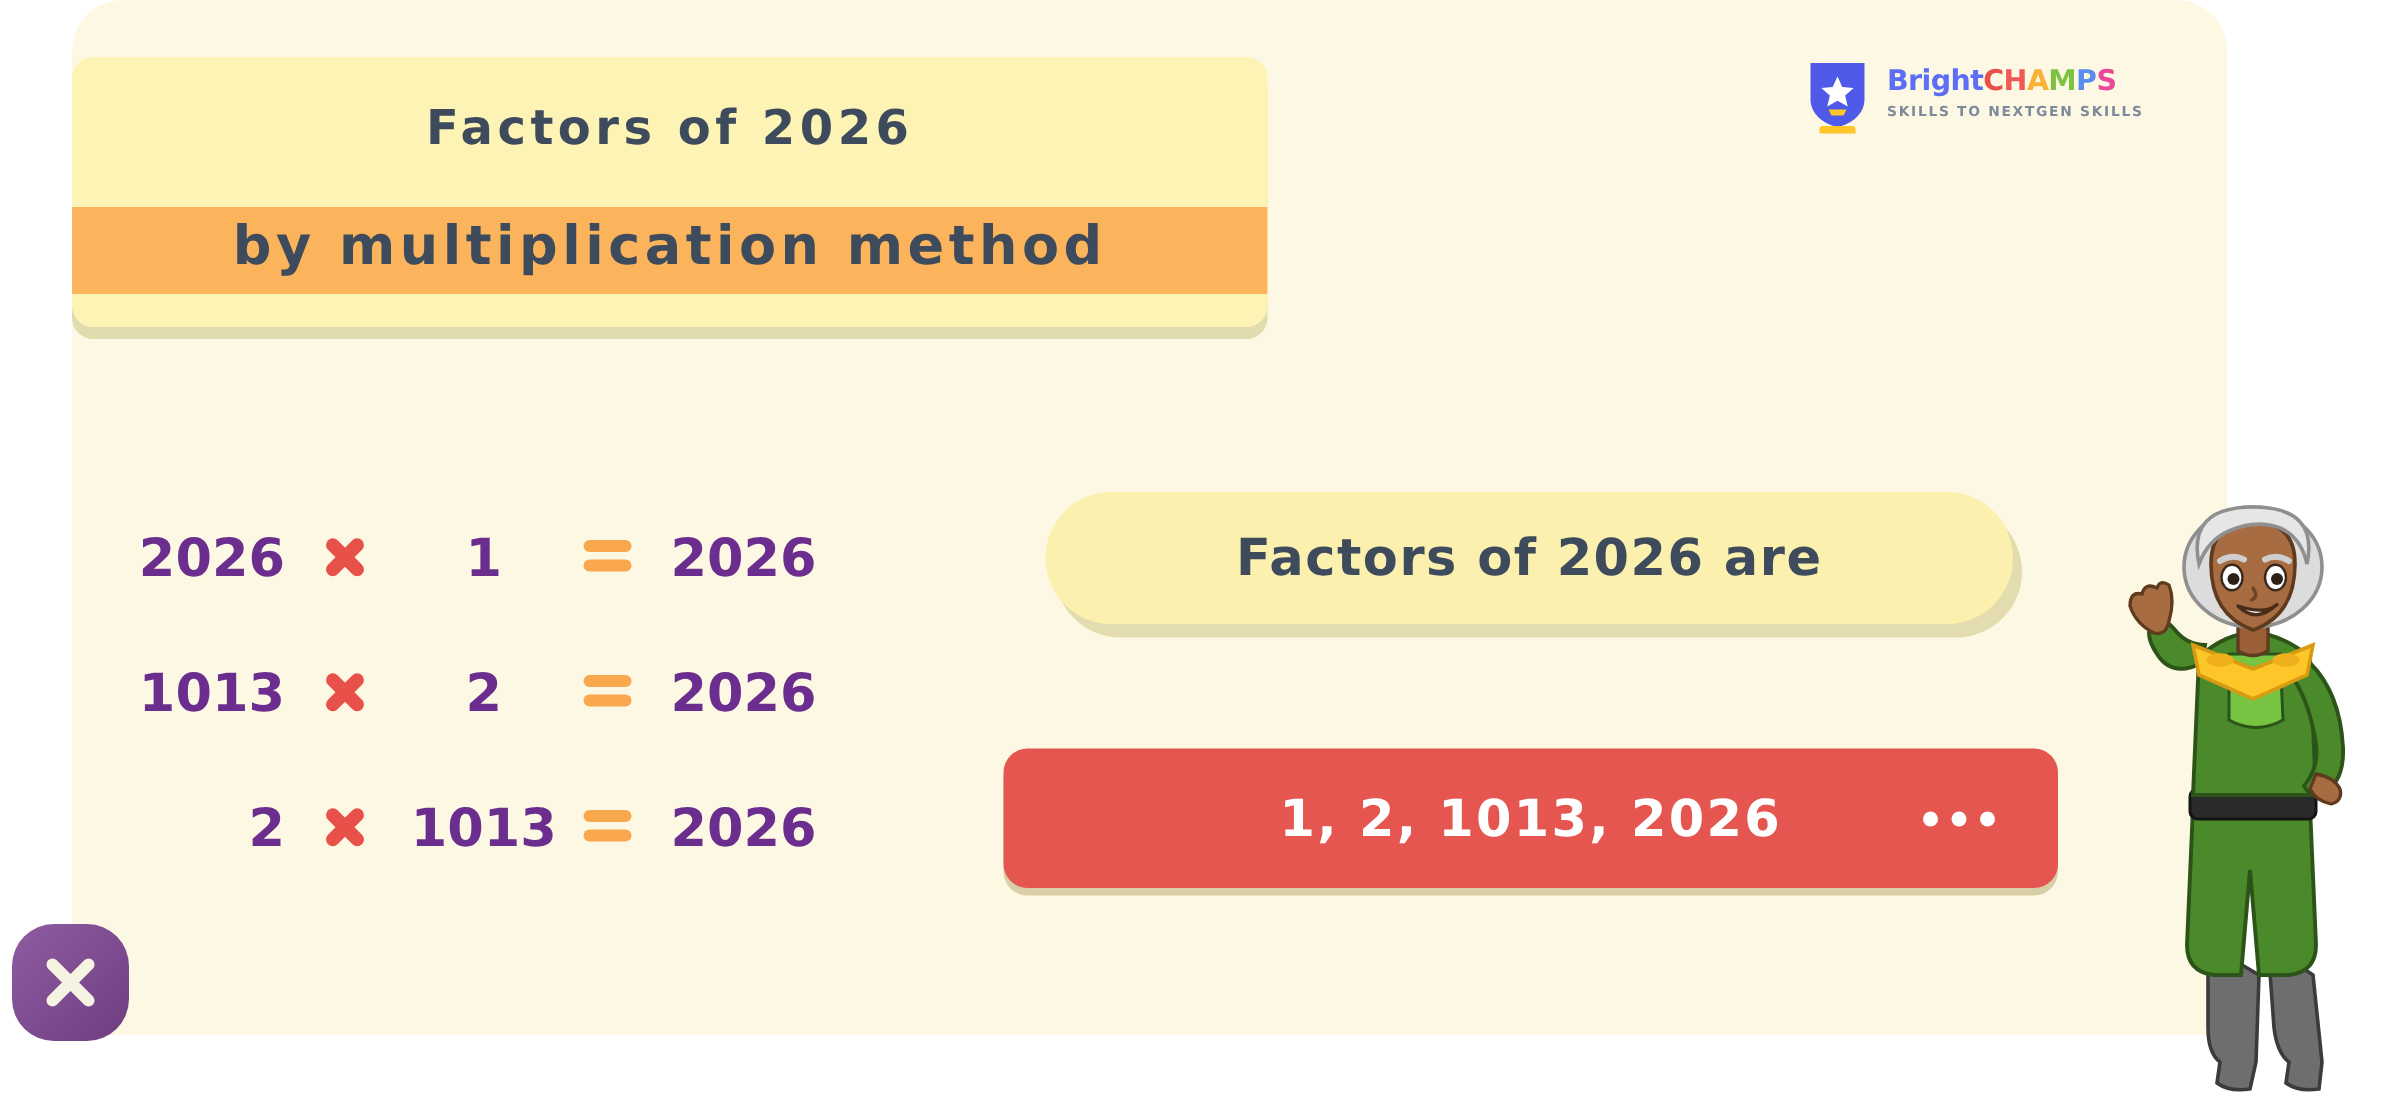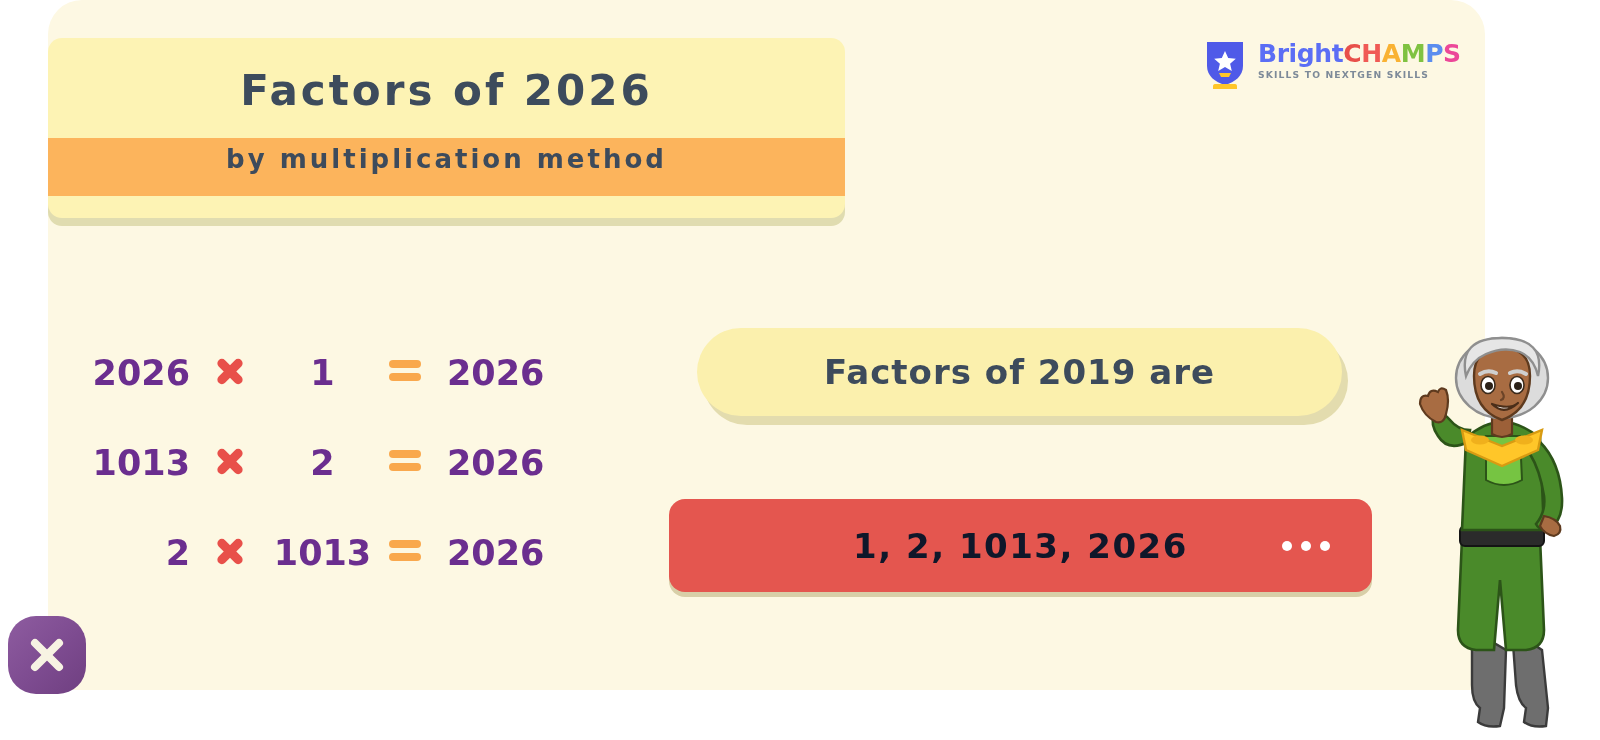--- a/index.html
+++ b/index.html
@@ -51,25 +51,25 @@
     left: 0;
     width: 100%;
     text-align: center;
     color: #3d4b5c;
     font-weight: 700;
     letter-spacing: 3px;
     font-family: "DejaVu Sans", sans-serif;
   }
   #banner-title {
     top: 28px;
-    font-size: 42px;
+    font-size: 32px;
   }
   #banner-subtitle {
     top: 106px;
-    font-size: 26px;
+    font-size: 36px;
   }
 
   
   #logo {
     position: absolute;
     left: 1203px;
     top: 38px;
     width: 250px;
     height: 52px;
   }
@@ -79,21 +79,21 @@
     top: 0;
     width: 44px;
     height: 52px;
   }
   #logo-text-wrap {
     position: absolute;
     left: 55px;
     top: 2px;
   }
   #logo-wordmark {
-    font-size: 25px;
+    font-size: 19px;
     font-weight: 700;
     letter-spacing: -0.4px;
     line-height: 28px;
     white-space: nowrap;
     font-family: "DejaVu Sans", sans-serif;
   }
   #logo-tagline {
     font-size: 9.2px;
     font-weight: 700;
     letter-spacing: 1.15px;
@@ -321,25 +321,25 @@
     <div class="eq-b" style="color: rgb(107, 46, 143);">1013</div>
     <div class="eq-eq">
       <span class="eq-glyph"><span style="background: rgb(249, 168, 77);"></span><span style="background: rgb(249, 168, 77);"></span></span>
     </div>
     <div class="eq-res" style="color: rgb(107, 46, 143);">2026</div>
   </div>
 
 </div>
 
 <div id="result-pill" style="background: rgb(251, 240, 173);">
-  <div id="result-pill-text" style="color: rgb(61, 75, 92);">Factors of 2019 are</div>
+  <div id="result-pill-text" style="color: rgb(61, 75, 92);">Factors of 2026 are</div>
 </div>
 
 <div id="answer-bar" style="background: rgb(228, 86, 79);">
-  <div id="answer-text" style="color: #0f172a;">1, 2, 1013, 2026</div>
+  <div id="answer-text" style="color: #ffffff;">1, 2, 1013, 2026</div>
   <div id="answer-ellipsis">
     <i></i>
       <i></i>
       <i></i>
   </div>
 </div>
 
 <div id="close-button">
   <span class="x1" style="background: rgb(247, 243, 227);"></span>
   <span class="x2" style="background: rgb(247, 243, 227);"></span>

